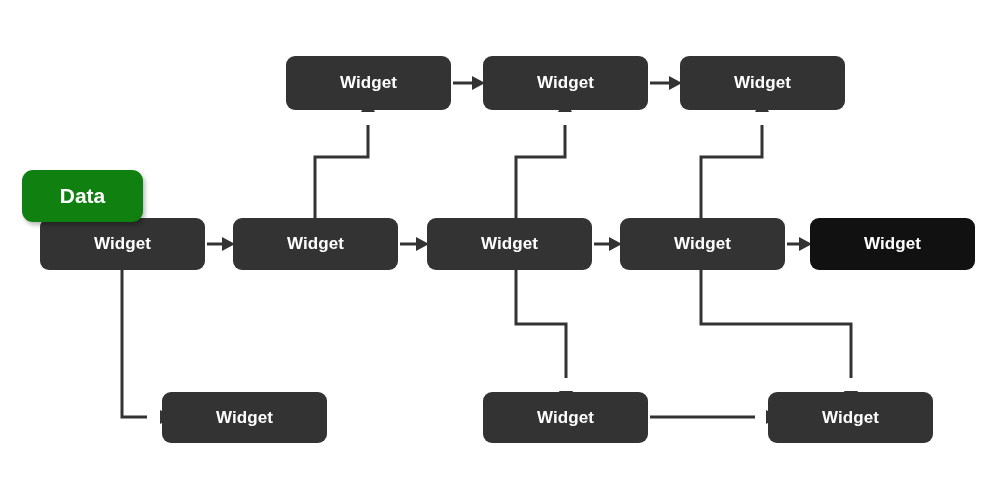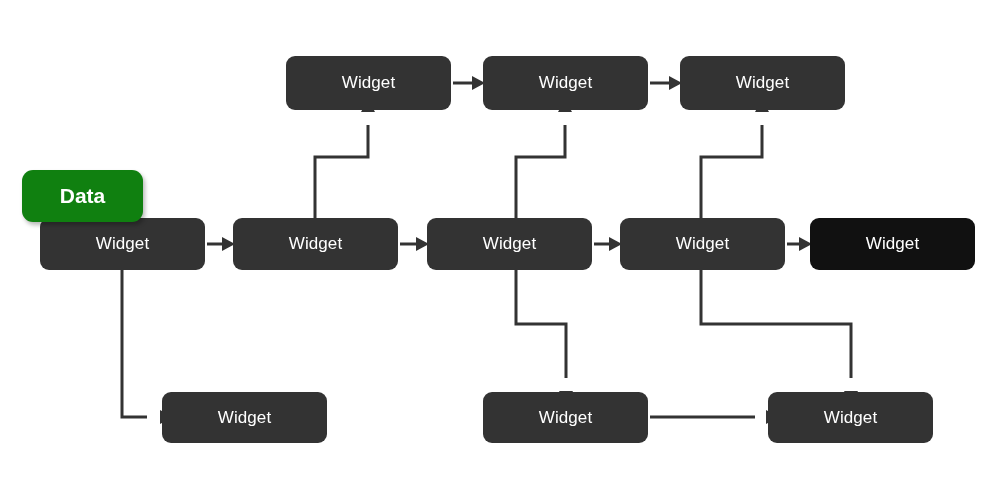--- a/index.html
+++ b/index.html
@@ -30,21 +30,21 @@
   .node {
     position: absolute;
     box-sizing: border-box;
     display: flex;
     align-items: center;
     justify-content: center;
     border-radius: 9px;
     background: #333333;
     color: #ffffff;
     font-size: 17px;
-    font-weight: normal;
+    font-weight: bold;
     letter-spacing: 0.1px;
     user-select: none;
   }
   .node.terminal {
     background: #111111;
   }
   .badge {
     position: absolute;
     box-sizing: border-box;
     display: flex;

